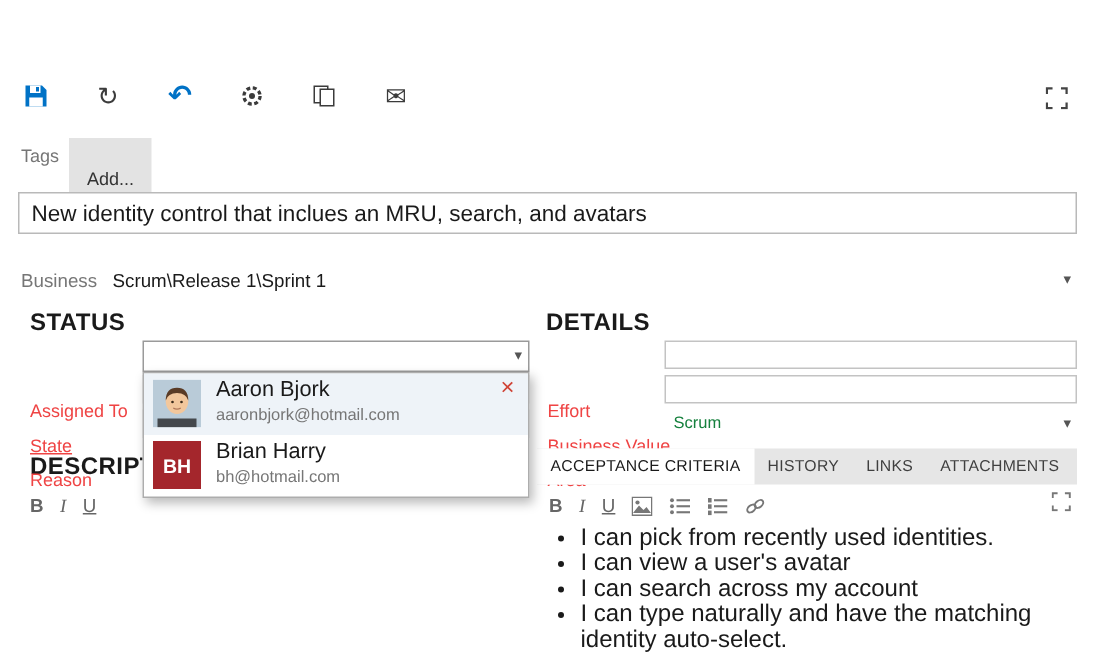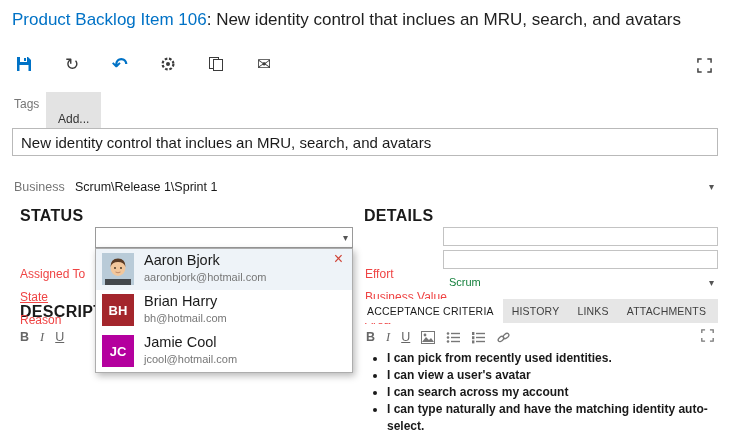--- a/index.html
+++ b/index.html
@@ -65,37 +65,36 @@
   .rt-right { left:366px; top:327px; }
   .rtb { font-size:12.5px; color:#666; cursor:pointer; line-height:1; display:flex; align-items:center; }
   .rtb.b { font-weight:bold; }
   .rtb.i { font-style:italic; font-family:"Liberation Serif",serif; }
   .rtb.u { text-decoration:underline; }
   .fullscreen-editor { position:absolute; right:16px; top:328px; cursor:pointer; }
 
   
   .ac-content { position:absolute; left:372px; top:350px; width:340px; }
   .ac-content ul { list-style:disc; padding-left:15px; }
-  .ac-content li { font-size:12px; color:#1a1a1a; line-height:17px;font-weight:bold; }
+  .ac-content li { font-size:16px; color:#1a1a1a; line-height:17px; }
 
   
   .dropdown { position:absolute; left:95px; top:248px; width:258px; background:#fff; border:1px solid #adadad; box-shadow:2px 3px 7px rgba(0,0,0,.28); z-index:20; }
   .person { position:relative; height:41px; cursor:pointer; }
   .avatar { position:absolute; left:6px; top:4px; width:32px; height:32px; overflow:hidden; }
   .initials { display:flex; align-items:center; justify-content:center; color:#fff; font-weight:bold; font-size:13px; width:32px; height:32px;text-align:right; }
   .person .name { position:absolute; left:48px; top:3px; font-size:14.5px; color:#1a1a1a; white-space:nowrap; }
   .person .email { position:absolute; left:48px; top:22px; font-size:11px; color:#767676; white-space:nowrap; }
   .person .remove { position:absolute; right:9px; top:2px; font-size:16px; cursor:pointer; line-height:1; }
 </style>
 </head>
 <body>
 
 <div class="page">
 
-  <div class="header"><span class="wi-id">Product Backlog Item 106</span><span class="wi-sep">: </span><span class="wi-title">New identity control that inclues an MRU, search, and avatars</span></div>
 
   <div class="toolbar">
     <div class="tbtn">
       <svg width="18" height="18" viewBox="0 0 18 18">
         <path d="M2 2 h11 l3 3 v11 H2 Z" fill="#0072c6"></path>
         <rect x="5" y="2" width="7" height="5" fill="#ffffff"></rect>
         <rect x="9" y="3" width="2" height="3" fill="#0072c6"></rect>
         <rect x="4.5" y="10" width="9" height="6" fill="#ffffff"></rect>
       </svg>
     </div>
@@ -244,22 +243,15 @@
       <span class="email">aaronbjork@hotmail.com</span>
       <span class="remove"><span style="color: rgb(208, 68, 55);">×</span></span>
     </div>
     <div class="person">
       <span class="avatar">
         <span class="initials" style="background: rgb(164, 38, 44);">BH</span>
       </span>
       <span class="name">Brian Harry</span>
       <span class="email">bh@hotmail.com</span>
     </div>
-    <div class="person">
-      <span class="avatar">
-        <span class="initials" style="background: rgb(180, 0, 158);">JC</span>
-      </span>
-      <span class="name">Jamie Cool</span>
-      <span class="email">jcool@hotmail.com</span>
-    </div>
   </div>
 
 </div>
 
 </body></html>

